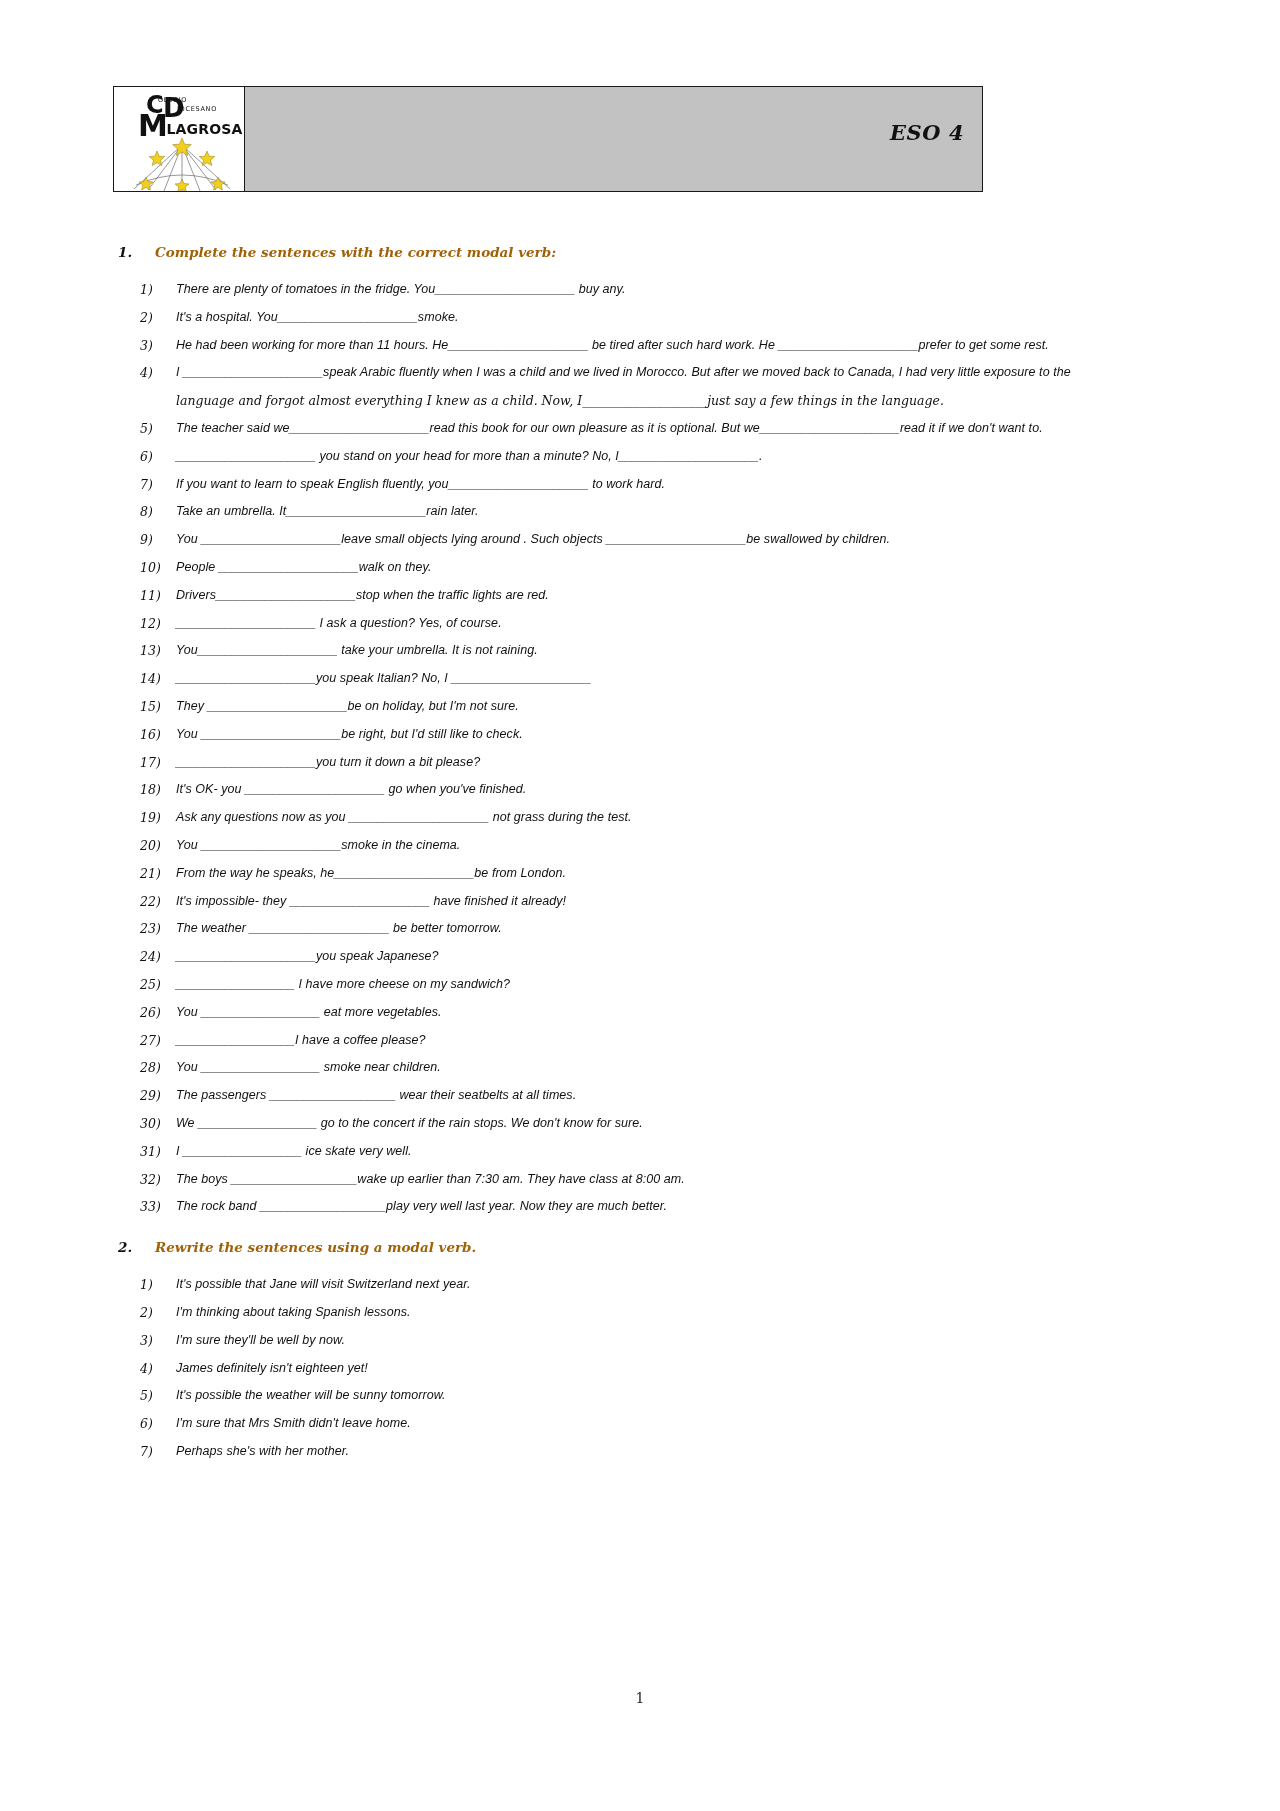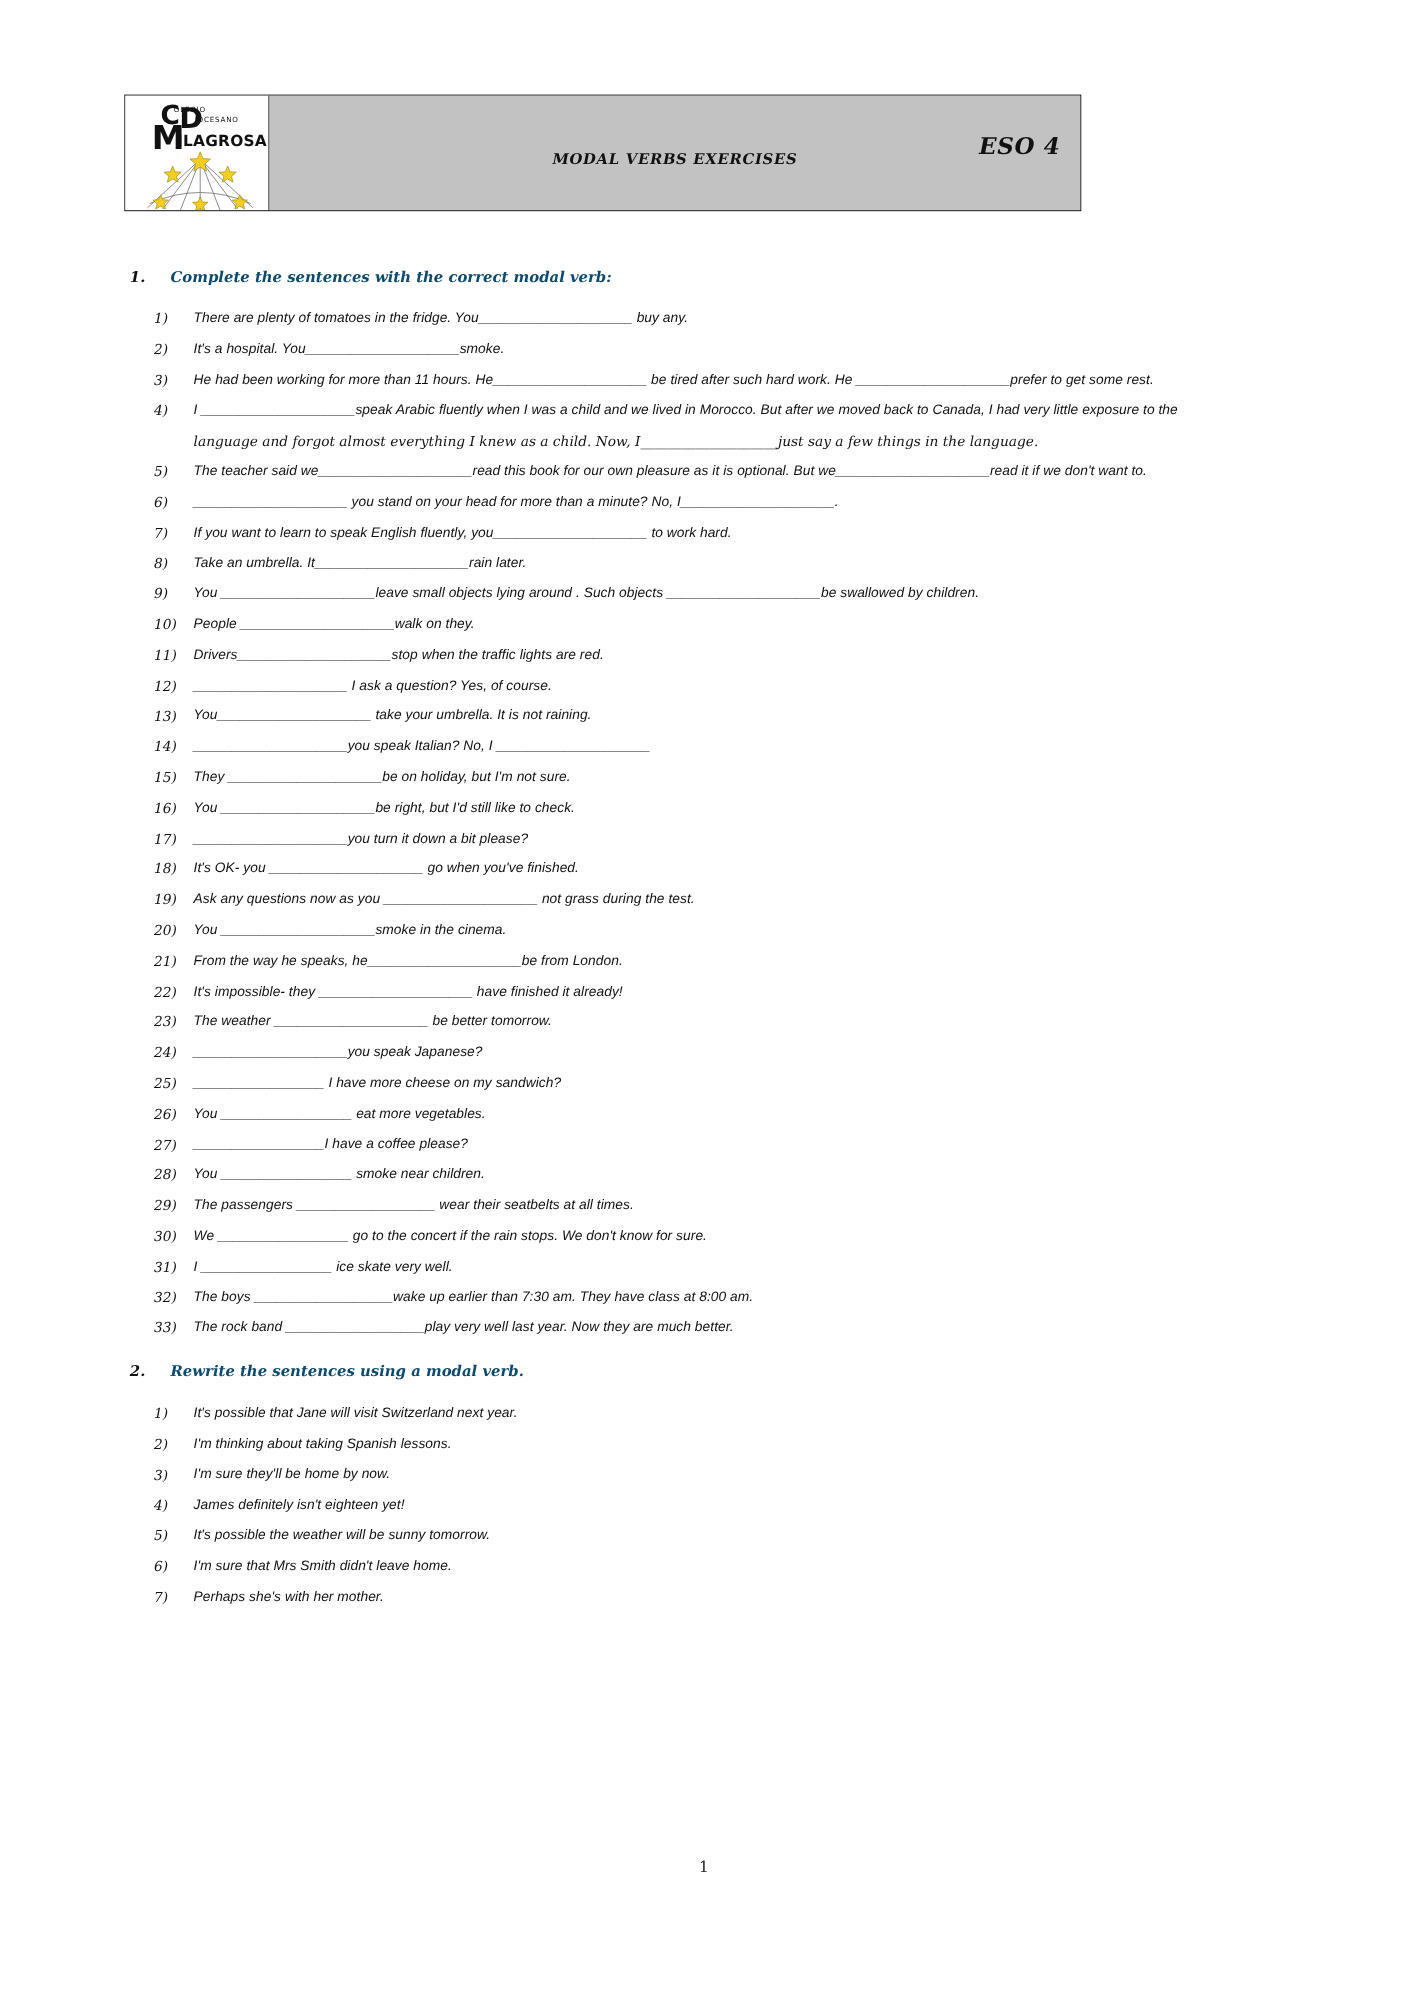--- a/index.html
+++ b/index.html
@@ -117,21 +117,21 @@
     height: 56px;
   }
 
   
   .section-heading {
     position: absolute;
     font-family: "DejaVu Serif", "Liberation Serif", serif;
     font-style: italic;
     font-weight: bold;
     font-size: 13.5px;
-    color: #0c4a6e;
+    color: #a16207;
     white-space: nowrap;
   }
   .section-num {
     position: absolute;
     font-family: "DejaVu Serif", "Liberation Serif", serif;
     font-style: italic;
     font-weight: bold;
     font-size: 13.5px;
     color: #111;
   }
@@ -218,21 +218,20 @@
             <polygon points="83,16 85.2,21.2 90.8,21.5 86.5,25.2 87.9,30.6 83,27.7 78.1,30.6 79.5,25.2 75.2,21.5 80.8,21.2"></polygon>
             <polygon points="22,42 24,46.6 29,46.9 25.2,50.2 26.4,55 22,52.4 17.6,55 18.8,50.2 15,46.9 20,46.6"></polygon>
             <polygon points="94,42 96,46.6 101,46.9 97.2,50.2 98.4,55 94,52.4 89.6,55 90.8,50.2 87,46.9 92,46.6"></polygon>
             <polygon points="58,44 60,48.6 65,48.9 61.2,52.2 62.4,57 58,54.4 53.6,57 54.8,52.2 51,48.9 56,48.6"></polygon>
           </g>
         </svg>
       </div>
     </div>
 
     <div class="header-main-cell">
-      <div class="header-title">MODAL VERBS EXERCISES</div>
       <div class="header-level">ESO 4</div>
     </div>
   </div>
 
   <div id="body-root">
       <div class="section-num" style="left: 118px; top: 244px;">1.</div>
       <div class="section-heading" style="left: 155px; top: 244px;">Complete the sentences with the correct modal verb:</div>
       <div class="q-row" style="left: 140px; top: 282px;">
         <span class="q-num">1)</span>
         <span class="q-text">There are plenty of tomatoes in the fridge. You____________________ buy any.</span>
@@ -371,21 +370,21 @@
       <div class="q-row" style="left: 140px; top: 1277.2px;">
         <span class="q-num">1)</span>
         <span class="q-text">It's possible that Jane will visit Switzerland next year.</span>
       </div>
       <div class="q-row" style="left: 140px; top: 1305px;">
         <span class="q-num">2)</span>
         <span class="q-text">I'm thinking about taking Spanish lessons.</span>
       </div>
       <div class="q-row" style="left: 140px; top: 1332.8px;">
         <span class="q-num">3)</span>
-        <span class="q-text">I'm sure they'll be home by now.</span>
+        <span class="q-text">I'm sure they'll be well by now.</span>
       </div>
       <div class="q-row" style="left: 140px; top: 1360.6px;">
         <span class="q-num">4)</span>
         <span class="q-text">James definitely isn't eighteen yet!</span>
       </div>
       <div class="q-row" style="left: 140px; top: 1388.4px;">
         <span class="q-num">5)</span>
         <span class="q-text">It's possible the weather will be sunny tomorrow.</span>
       </div>
       <div class="q-row" style="left: 140px; top: 1416.2px;">

